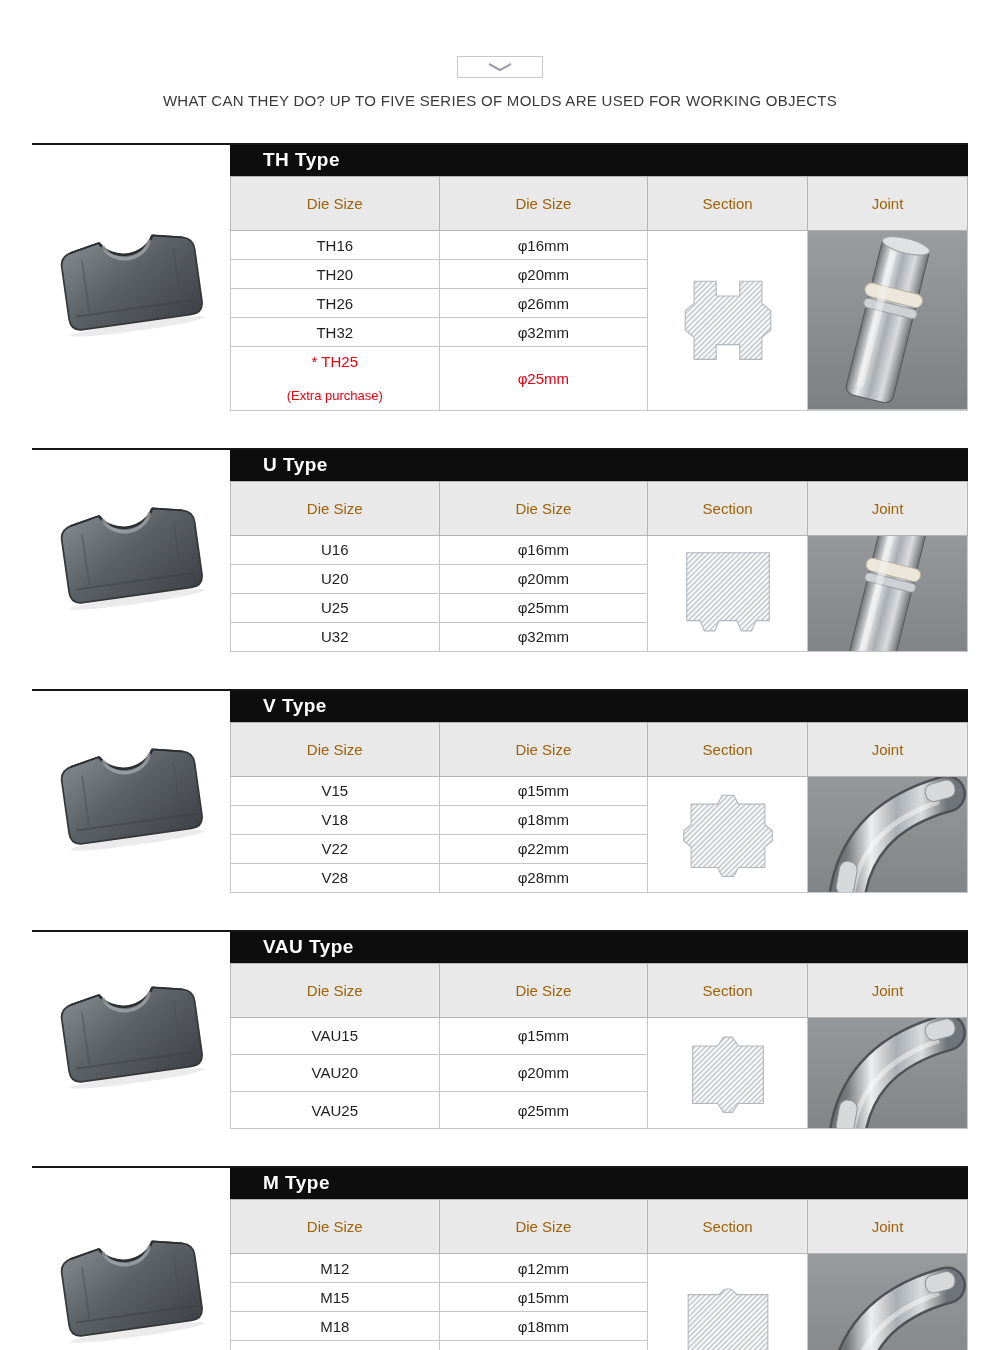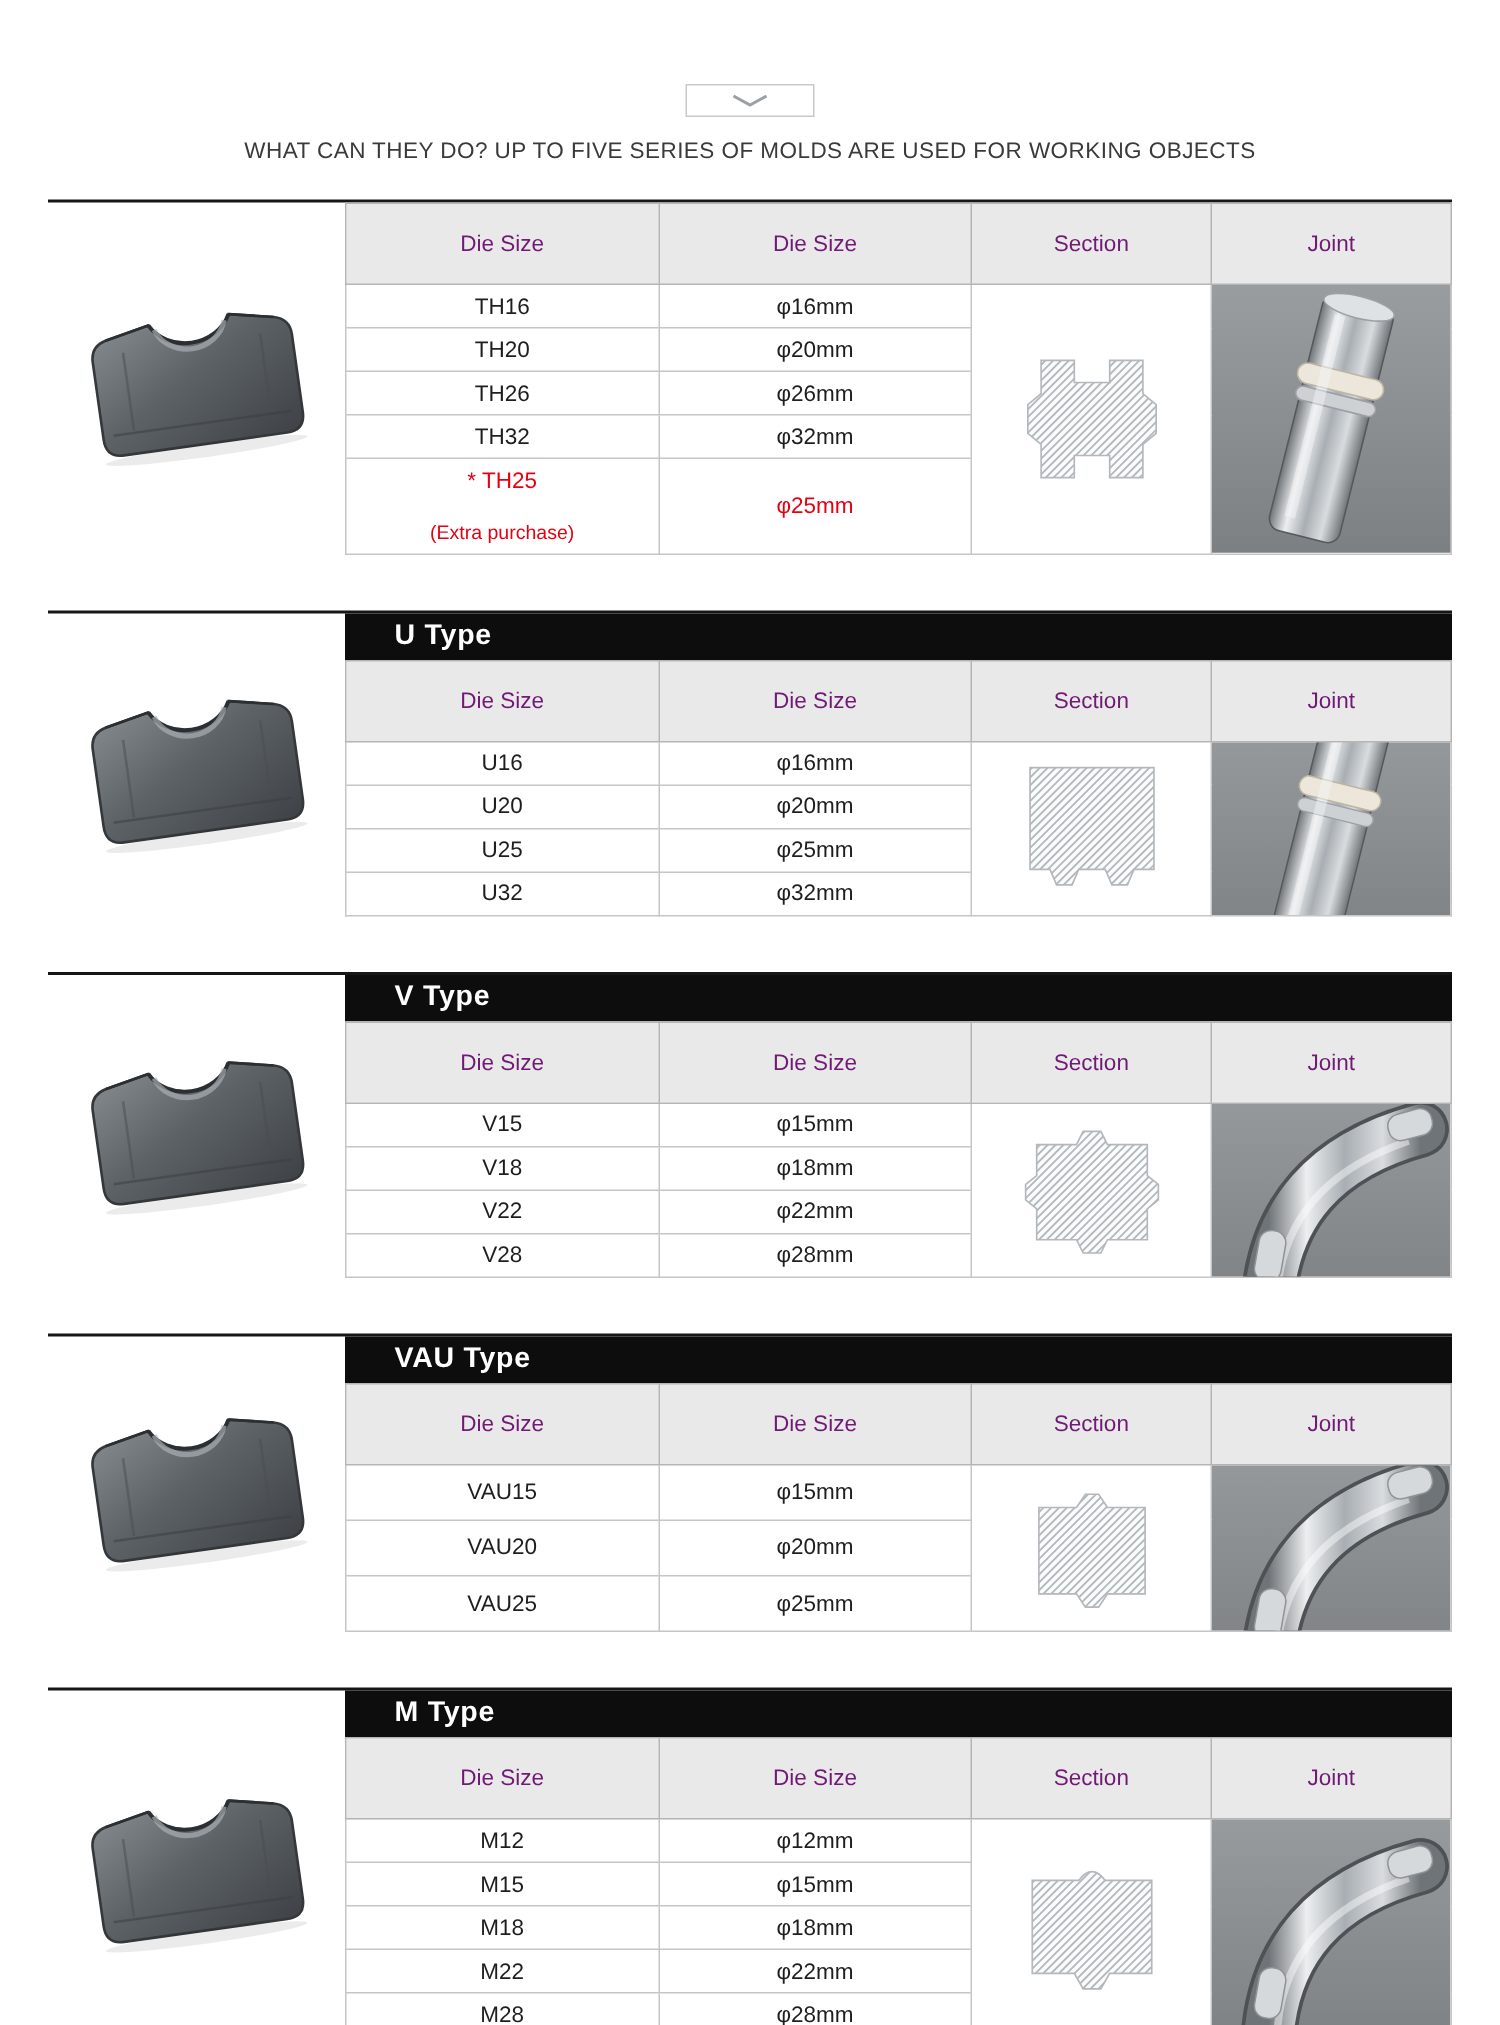--- a/index.html
+++ b/index.html
@@ -13,36 +13,36 @@
   
   .collapse-box{
     width:86px;height:22px;border:1px solid #c9c9c9;background:#fff;
     margin:56px auto 12px;display:flex;align-items:center;justify-content:center;cursor:pointer;
   }
 
   
   .title{text-align:center;margin-top:12px;white-space:nowrap;}
   .t-bold{font-weight:bold;font-size:47px;letter-spacing:2px;color:#0d0d0d;}
   .t-rest{font-size:35px;color:#272727;letter-spacing:1px;margin-left:12px;}
-  .subtitle{text-align:center;font-size:15px;color:#3a3a3a;letter-spacing:.3px;margin:14px 0 24px;}
+  .subtitle{text-align:center;font-size:15px;color:#3a3a3a;letter-spacing:.3px;margin:14px 0 34px;}
 
   
   .mold-section{display:flex;border-top:2px solid #161616;margin-bottom:37px;}
   .mold-figure{width:198px;flex:none;display:flex;align-items:center;justify-content:center;}
   .table-wrap{flex:1;min-width:0;}
   .type-header{
     background:var(--header-bar-bg,#0d0d0d);color:var(--header-bar-text,#fff);
     font-weight:bold;font-size:19px;letter-spacing:.5px;padding:4px 0 5px 33px;
   }
 
   
   table.spec-table{width:100%;border-collapse:collapse;table-layout:fixed;font-size:15px;}
   .spec-table th{
     background:var(--table-header-bg,#e9e9e9);border:1px solid #b5b5b5;
-    font-weight:normal;height:27px;padding:18px 0;color:#701a75;
+    font-weight:normal;height:27px;padding:18px 0;color:#a16207;
   }
   .spec-table td{border:1px solid #c6c6c6;text-align:center;height:29px;padding:0;color:#1e1e1e;}
   .col-die{width:28.3%;}
   .col-media{width:21.7%;}
   tr.highlight td{color:var(--accent-red,#e60012);}
   .die-main{line-height:1.6;padding-top:3px;}
   .die-note{font-size:13px;line-height:1.5;padding-bottom:4px;margin-top:12px;}
 
   .section-cell{background:#fff;padding:6px 4px;}
   .profile-svg{display:block;margin:0 auto;width:118px;height:auto;}
@@ -99,20 +99,23 @@
               <path d="M74,40 A34,30 0 0 0 136,40" fill="none" stroke="#2c2f32" stroke-width="3"></path>
               <path d="M78,44 A28,25 0 0 0 132,44" fill="none" stroke="#aeb3b8" stroke-width="4" opacity="0.65"></path>
               <path d="M40,47 L74,40 M136,40 L170,47" stroke="#2c2f32" stroke-width="2"></path>
               <path d="M36,120 H174" stroke="#3c4044" stroke-width="2" opacity="0.55"></path>
               <path d="M52,58 V118 M158,58 V118" stroke="#4a4e52" stroke-width="2" opacity="0.5"></path>
               <ellipse cx="105" cy="141" rx="78" ry="5" fill="#000" opacity="0.08"></ellipse>
             </g>
           </svg>
         </figure>
     <div class="table-wrap">
+      <div class="type-header">
+        <span class="type-title">TH Type</span>
+      </div>
       <table class="spec-table">
         <thead>
               <tr>
                 <th class="col-die">Die Size</th>
                 <th class="col-die">Die Size</th>
                 <th class="col-media">Section</th>
                 <th class="col-media">Joint</th>
               </tr>
             </thead>
         <tbody>

